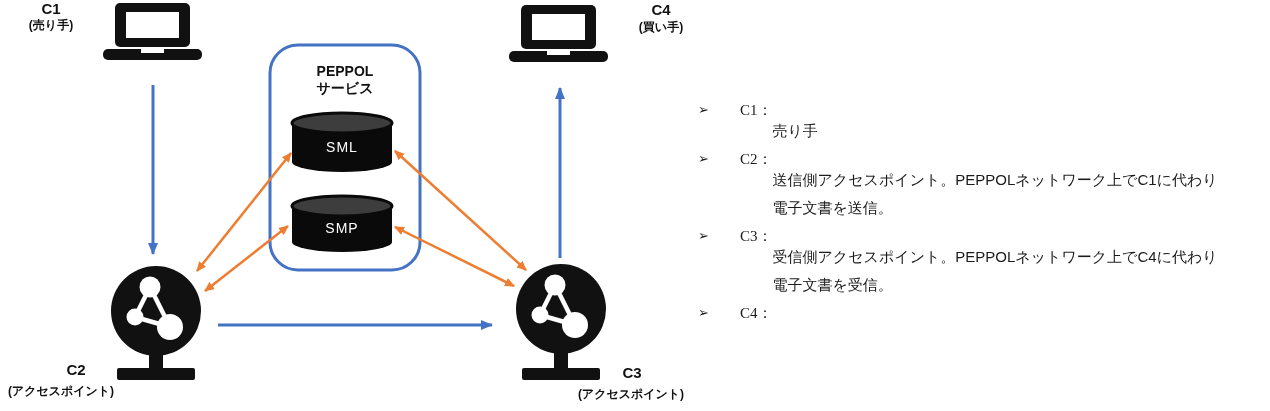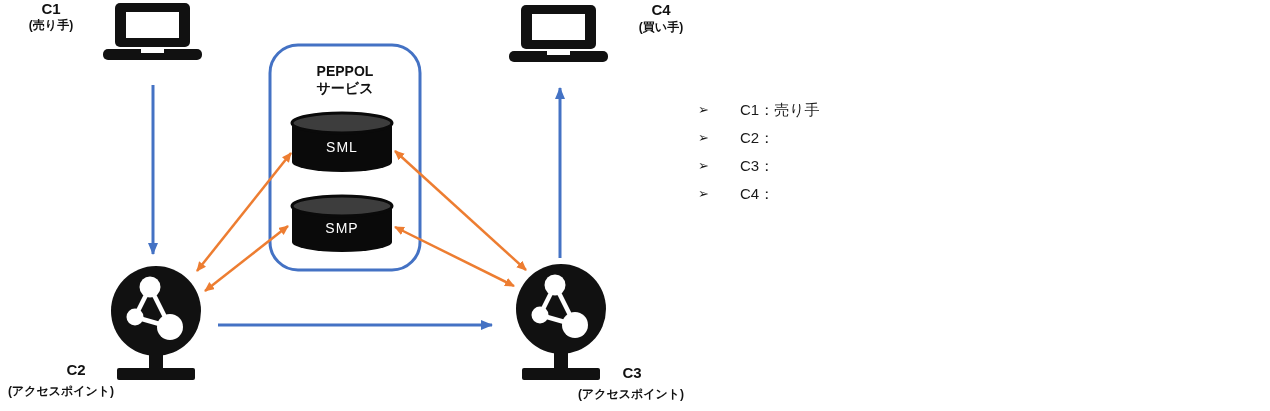--- a/index.html
+++ b/index.html
@@ -13,22 +13,22 @@
   .node-id{font-size:15px;font-weight:bold;}
   .node-role{font-size:12px;font-weight:bold;}
   .box-title{font-size:14px;font-weight:bold;}
   .cyl-label{font-size:14px;fill:#ffffff;letter-spacing:1px;}
   .legend{
     position:absolute;left:698px;top:96px;width:524px;
     font-size:15px;line-height:28px;
   }
   .legend-row{display:flex;align-items:flex-start;}
   .legend-bullet{flex:none;width:42px;font-size:13px;line-height:28px;}
-  .legend-label{flex:none;white-space:nowrap;}
-  .legend-desc{flex:1;word-break:break-all;}
+  .legend-label{flex:none;white-space:nowrap;font-family:Liberation Serif, serif;}
+  .legend-desc{flex:1;word-break:break-all;margin-top:21px;}
 </style>
 </head>
 <body>
 
 <svg class="diagram-svg" width="720" height="411" viewBox="0 0 720 411" xmlns="http://www.w3.org/2000/svg">
   <defs>
     <marker id="arrow-blue" markerUnits="userSpaceOnUse" markerWidth="13" markerHeight="11" refX="11" refY="5" orient="auto">
       <path d="M0,0 L12,5 L0,10 Z" fill="#4472C4"></path>
     </marker>
     <marker id="arrow-orange-end" markerUnits="userSpaceOnUse" markerWidth="11" markerHeight="10" refX="9" refY="4.5" orient="auto">
@@ -121,22 +121,24 @@
 
 <div class="legend">
   <div class="legend-row">
     <span class="legend-bullet">➢</span>
     <span class="legend-label">C1：</span>
     <span class="legend-desc">売り手</span>
   </div>
   <div class="legend-row">
     <span class="legend-bullet">➢</span>
     <span class="legend-label">C2：</span>
+    <span class="legend-desc">送信側アクセスポイント。PEPPOLネットワーク上でC1に代わり電子文書を送信。</span>
   </div>
   <div class="legend-row">
     <span class="legend-bullet">➢</span>
     <span class="legend-label">C3：</span>
+    <span class="legend-desc">受信側アクセスポイント。PEPPOLネットワーク上でC4に代わり電子文書を受信。</span>
   </div>
   <div class="legend-row">
     <span class="legend-bullet">➢</span>
     <span class="legend-label">C4：</span>
   </div>
 </div>
 
 </body></html>

